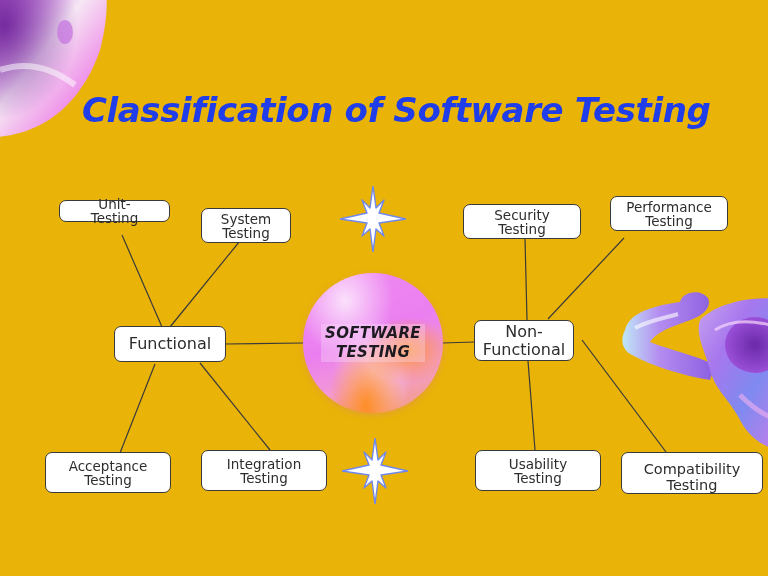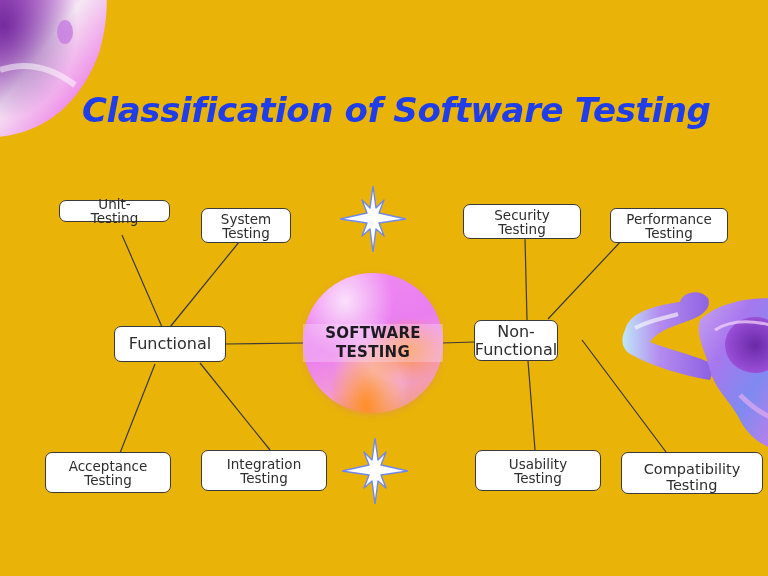--- a/index.html
+++ b/index.html
@@ -64,22 +64,24 @@
       height: 140px;
       border-radius: 50%;
       background:
         radial-gradient(ellipse at 30% 20%, rgba(255,255,255,0.75) 0%, rgba(255,255,255,0) 35%),
         radial-gradient(ellipse at 75% 55%, rgba(255,150,40,0.9) 0%, rgba(255,150,40,0) 30%),
         radial-gradient(ellipse at 45% 95%, rgba(255,140,30,0.95) 0%, rgba(255,140,30,0) 35%),
         radial-gradient(ellipse at 50% 70%, rgba(255,255,255,0.55) 0%, rgba(255,255,255,0) 40%),
         linear-gradient(160deg, #f08cf2 0%, #ea7ef0 45%, #f39ad6 70%, #f3a06a 100%);
       box-shadow: 0 2px 6px rgba(200,100,200,0.25);
       display: flex;
+      align-items: center;
       justify-content: center;
       flex-direction: column;
+      font-style: italic;
     }
     .center-label {
       font-family: "DejaVu Sans", sans-serif;
       font-weight: bold;
       font-size: 15px;
       line-height: 19px;
       color: #1e1a22;
       text-align: center;
       letter-spacing: 0.3px;
     }
@@ -179,34 +181,34 @@
     <span>Functional</span>
   </div>
 
   <div class="center">
     <div class="center-label">
       <span>SOFTWARE</span>
       <span>TESTING</span>
     </div>
   </div>
 
-  <div class="node mid" style="left:474px;top:320px;width:84px;height:41px;">
+  <div class="node mid" style="left:474px;top:320px;width:100px;height:41px;">
     <div>
       <span>Non-</span>
       <span>Functional</span>
     </div>
   </div>
 
   <div class="node" style="left:463px;top:204px;width:118px;height:35px;">
     <div>
       <span>Security</span>
       <span>Testing</span>
     </div>
   </div>
-  <div class="node" style="left:610px;top:208px;width:118px;height:35px;border-radius:6px;">
+  <div class="node" style="left:610px;top:196px;width:118px;height:35px;">
     <div>
       <span>Performance</span>
       <span>Testing</span>
     </div>
   </div>
   <div class="node" style="left:475px;top:450px;width:126px;height:41px;">
     <div>
       <span>Usability</span>
       <span>Testing</span>
     </div>

